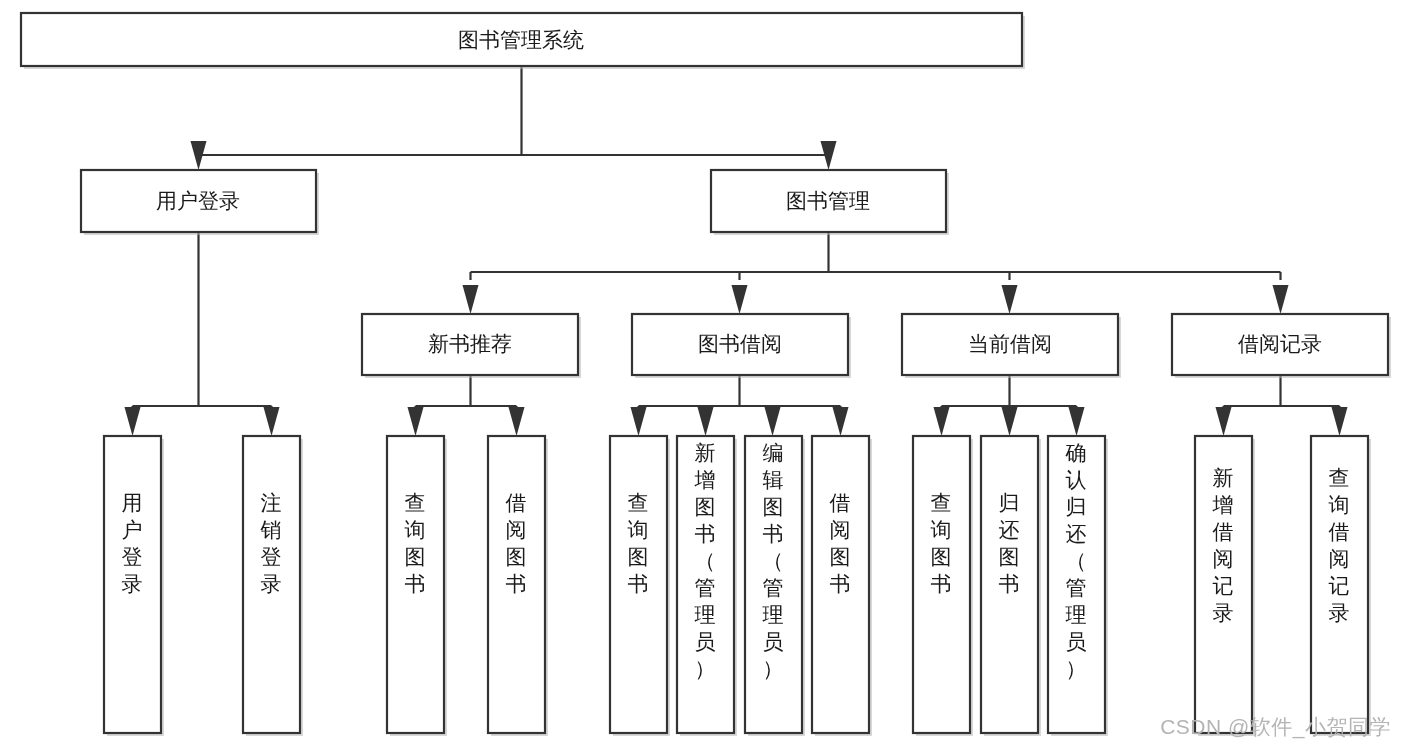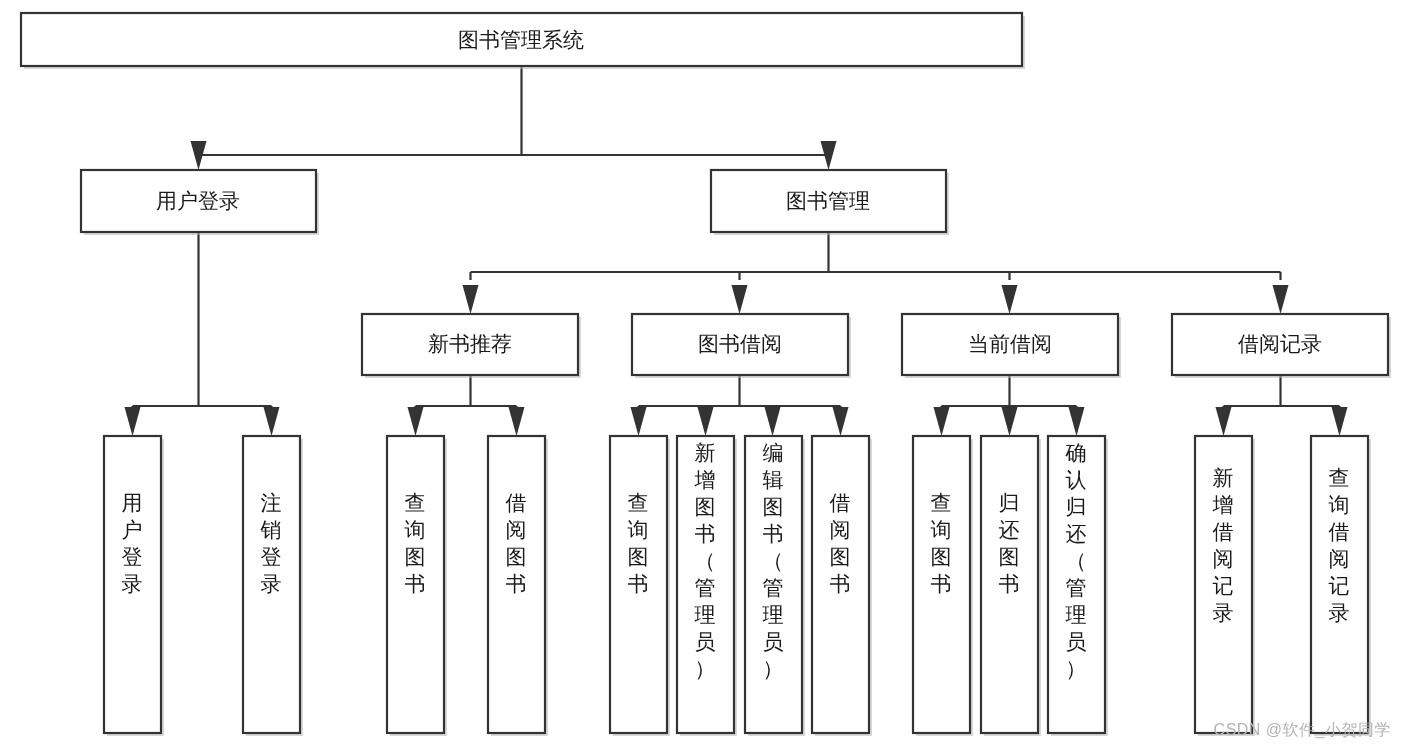--- a/index.html
+++ b/index.html
@@ -54,21 +54,21 @@
     font-family: "Liberation Sans", "DejaVu Sans", sans-serif;
     font-size: 21px;
     fill: #1a1a1a;
     text-anchor: middle;
   }
   .watermark {
     position: absolute;
     right: 14px;
     bottom: 6px;
     font-family: "Liberation Sans", "DejaVu Sans", sans-serif;
-    font-size: 16px;
+    font-size: 21px;
     color: #b4b4b4;
     white-space: nowrap;
     letter-spacing: 0.5px;
   }
 </style>
 </head>
 <body>
 
 <div id="stage">
 

